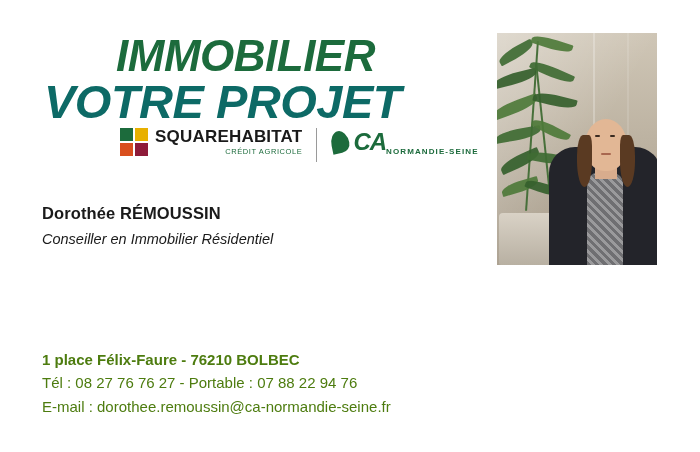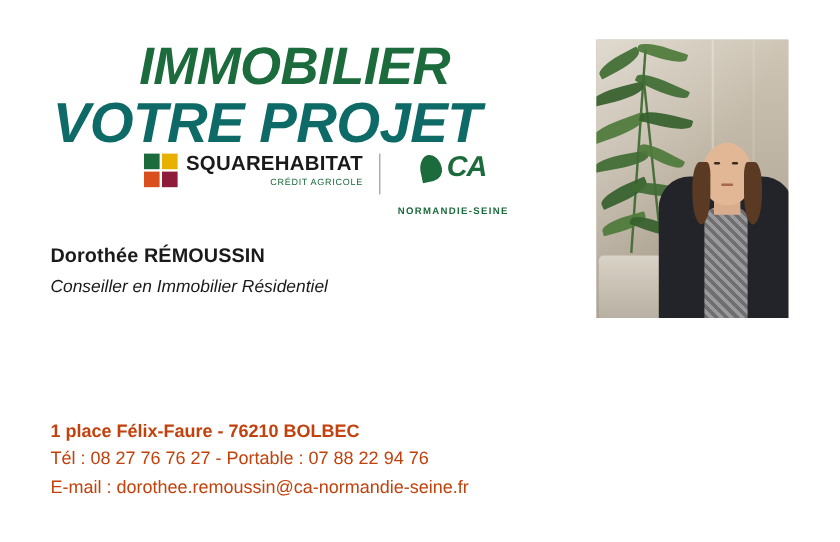--- a/index.html
+++ b/index.html
@@ -95,21 +95,21 @@
     text-align: right;
   }
   .divider {
     width: 1px;
     height: 34px;
     background: #9a9a9a;
     margin-top: 0px;
   }
   .ca-logo {
     display: flex;
-    flex-direction: column;
+    flex-direction: row;
     align-items: center;
   }
   .ca-mark {
     display: flex;
     align-items: center;
     gap: 4px;
   }
   .ca-leaf {
     width: 18px;
     height: 22px;
@@ -151,21 +151,21 @@
     color: #1a1a1a;
     margin-top: 8px;
   }
 
   
   .contact {
     position: absolute;
     left: 42px;
     top: 348px;
     font-size: 15px;
-    color: #c2410c;
+    color: #4d7c0f;
     line-height: 1.55;
   }
   .contact .addr { font-weight: bold; }
 
   
   .photo {
     position: absolute;
     left: 497px;
     top: 33px;
     width: 160px;

